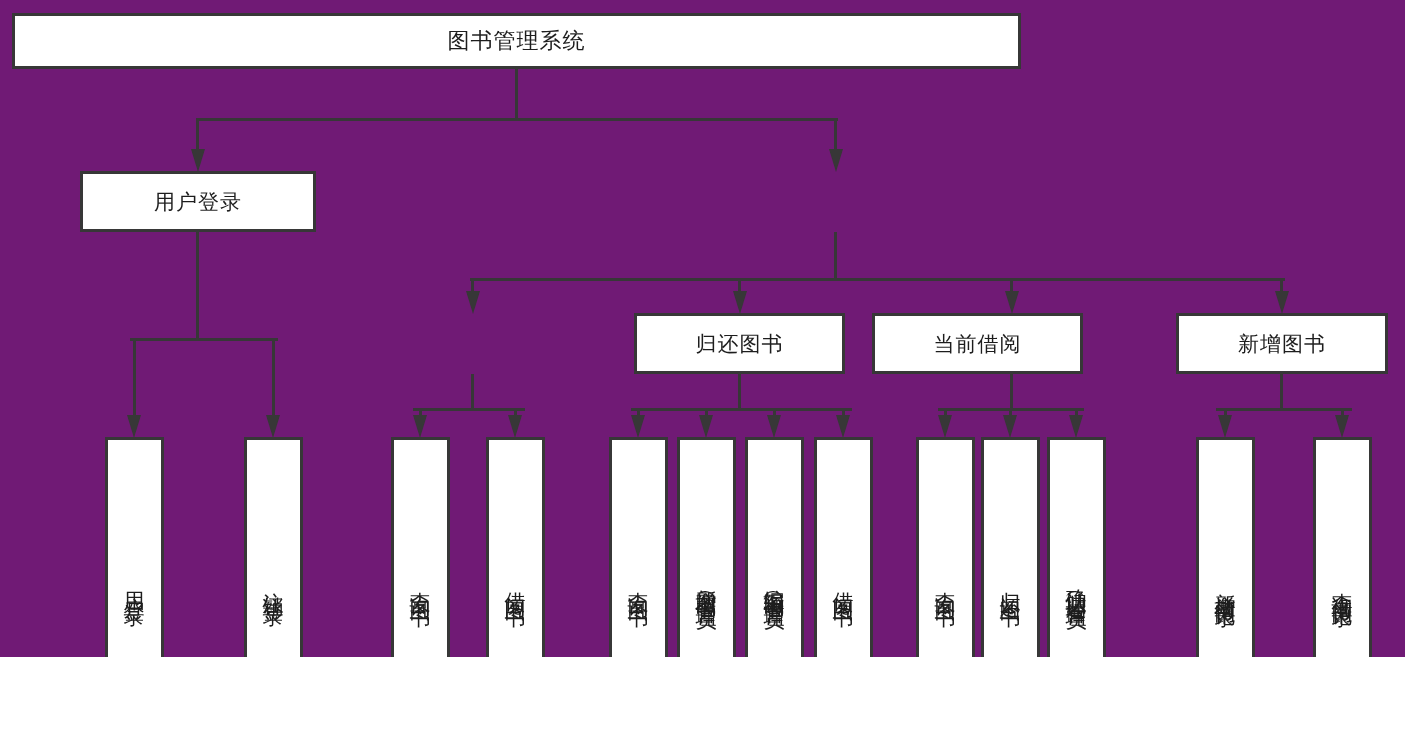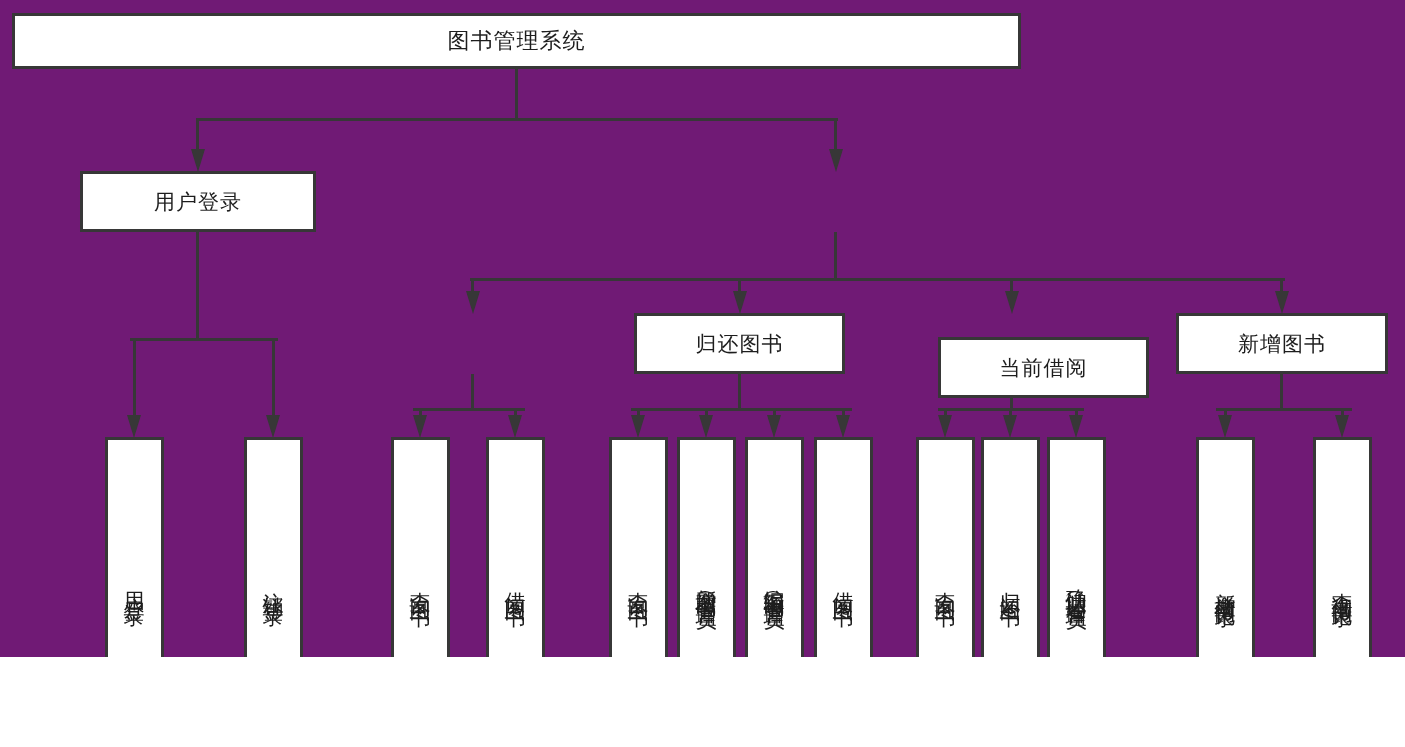--- a/index.html
+++ b/index.html
@@ -66,21 +66,21 @@
 <div id="canvas">
 
   <div class="box root" style="left:12px; top:13px; width:1009px; height:56px;">图书管理系统</div>
 
   <div class="box" style="left:80px; top:171px; width:236px; height:61px;">用户登录</div>
 
 
 
   <div class="box" style="left:634px; top:313px; width:211px; height:61px;">归还图书</div>
 
-  <div class="box" style="left:938px; top:313px; width:211px; height:61px;margin-top:24px;">当前借阅</div>
+  <div class="box" style="left:872px; top:313px; width:211px; height:61px;">当前借阅</div>
 
   <div class="box" style="left:1176px; top:313px; width:212px; height:61px;">新增图书</div>
 
   <div class="box v" style="left:105px; top:437px; width:59px; height:296px;">用户登录</div>
   <div class="box v" style="left:244px; top:437px; width:59px; height:296px;">注销登录</div>
 
   <div class="box v" style="left:391px; top:437px; width:59px; height:296px;">查询图书</div>
   <div class="box v" style="left:486px; top:437px; width:59px; height:296px;">借阅图书</div>
 
   <div class="box v" style="left:609px; top:437px; width:59px; height:296px;">查询图书</div>

